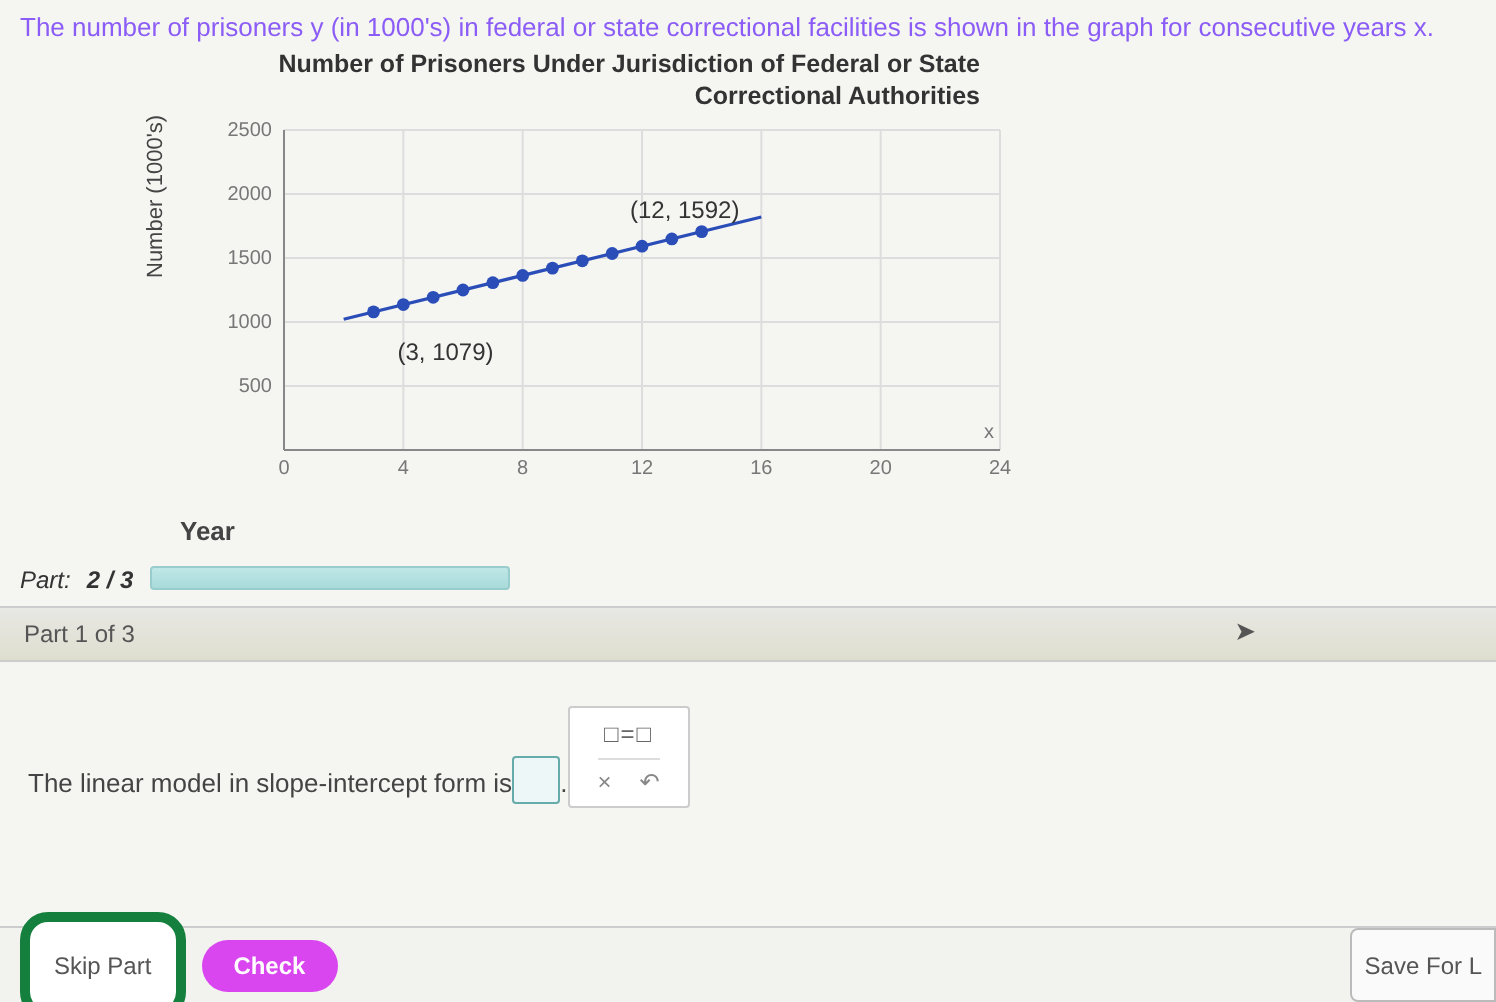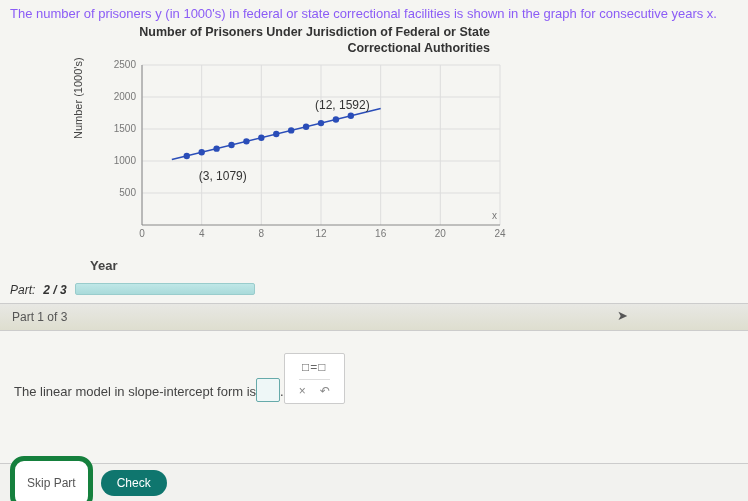--- a/index.html
+++ b/index.html
@@ -15,21 +15,21 @@
   .part-header { background: linear-gradient(#e8e8e4,#dedecf); border-top: 1px solid #ccc; border-bottom: 1px solid #ccc; padding: 6px 12px; font-size: 12px; color: #555; position: relative; }
   .cursor-ico { position: absolute; right: 120px; top: 4px; font-size: 13px; }
   .question-body { padding: 10px 14px 8px; font-size: 13px; color: #444; line-height: 1.6; }
   .answer-row { margin-top: 10px; display: flex; align-items: flex-end; flex-wrap: wrap; }
   .answer-box { width: 24px; height: 24px; border: 1px solid #6aa; background: #eef7f7; border-radius: 2px; }
   .template-panel { display: inline-flex; flex-direction: column; align-items: center; border: 1px solid #ccc; background: #fff; padding: 4px 14px 2px; border-radius: 2px; font-size: 12px; color: #666; position: relative; top: 2px; }
   .template-top { letter-spacing: 1px; }
   .template-bottom { border-top: 1px solid #ddd; padding-top: 2px; margin-top: 2px; display: flex; gap: 14px; font-size: 12px; color: #888;}
   .footer-bar { position: absolute; bottom: 0; left: 0; right: 0; height: 38px; border-top: 1px solid #ccc; background: #f2f2ef; display: flex; align-items: center; padding: 0 10px; gap: 8px; }
   .skip-btn { border: 5px solid #15803d; background: #fff; color: #555; border-radius: 14px; padding: 15px 12px; font-size: 12px; cursor: pointer; }
-  .check-btn { border: none; background: #0f766e; color: #fff; border-radius: 14px; padding: 6px 16px; font-size: 12px; font-weight: normal; cursor: pointer; }
+  .check-btn { border: none; background: #d946ef; color: #fff; border-radius: 14px; padding: 6px 16px; font-size: 12px; font-weight: bold; cursor: pointer; }
   .save-btn { position: absolute; right: 0; top: 0; bottom: 0; border: 1px solid #bbb; border-radius: 4px 0 0 4px; background: #fafafa; color: #555; padding: 0 6px; font-size: 12px; display: flex; align-items: center; }
   .tick-label { font-size: 10px; fill: #777; }
   .pt-label { font-size: 12px; fill: #333; }
 </style>
 </head>
 <body>
 
 <div class="problem-text">The number of prisoners y (in 1000's) in federal or state correctional facilities is shown in the graph for consecutive years x.</div>
 
 <div class="chart-area">
@@ -104,13 +104,14 @@
         <span>×</span>
         <span>↶</span>
       </span>
     </span>
   </div>
 </div>
 
 <div class="footer-bar">
   <button class="skip-btn">Skip Part</button>
   <button class="check-btn">Check</button>
+  <div class="save-btn">Save For L</div>
 </div>
 
 </body></html>

